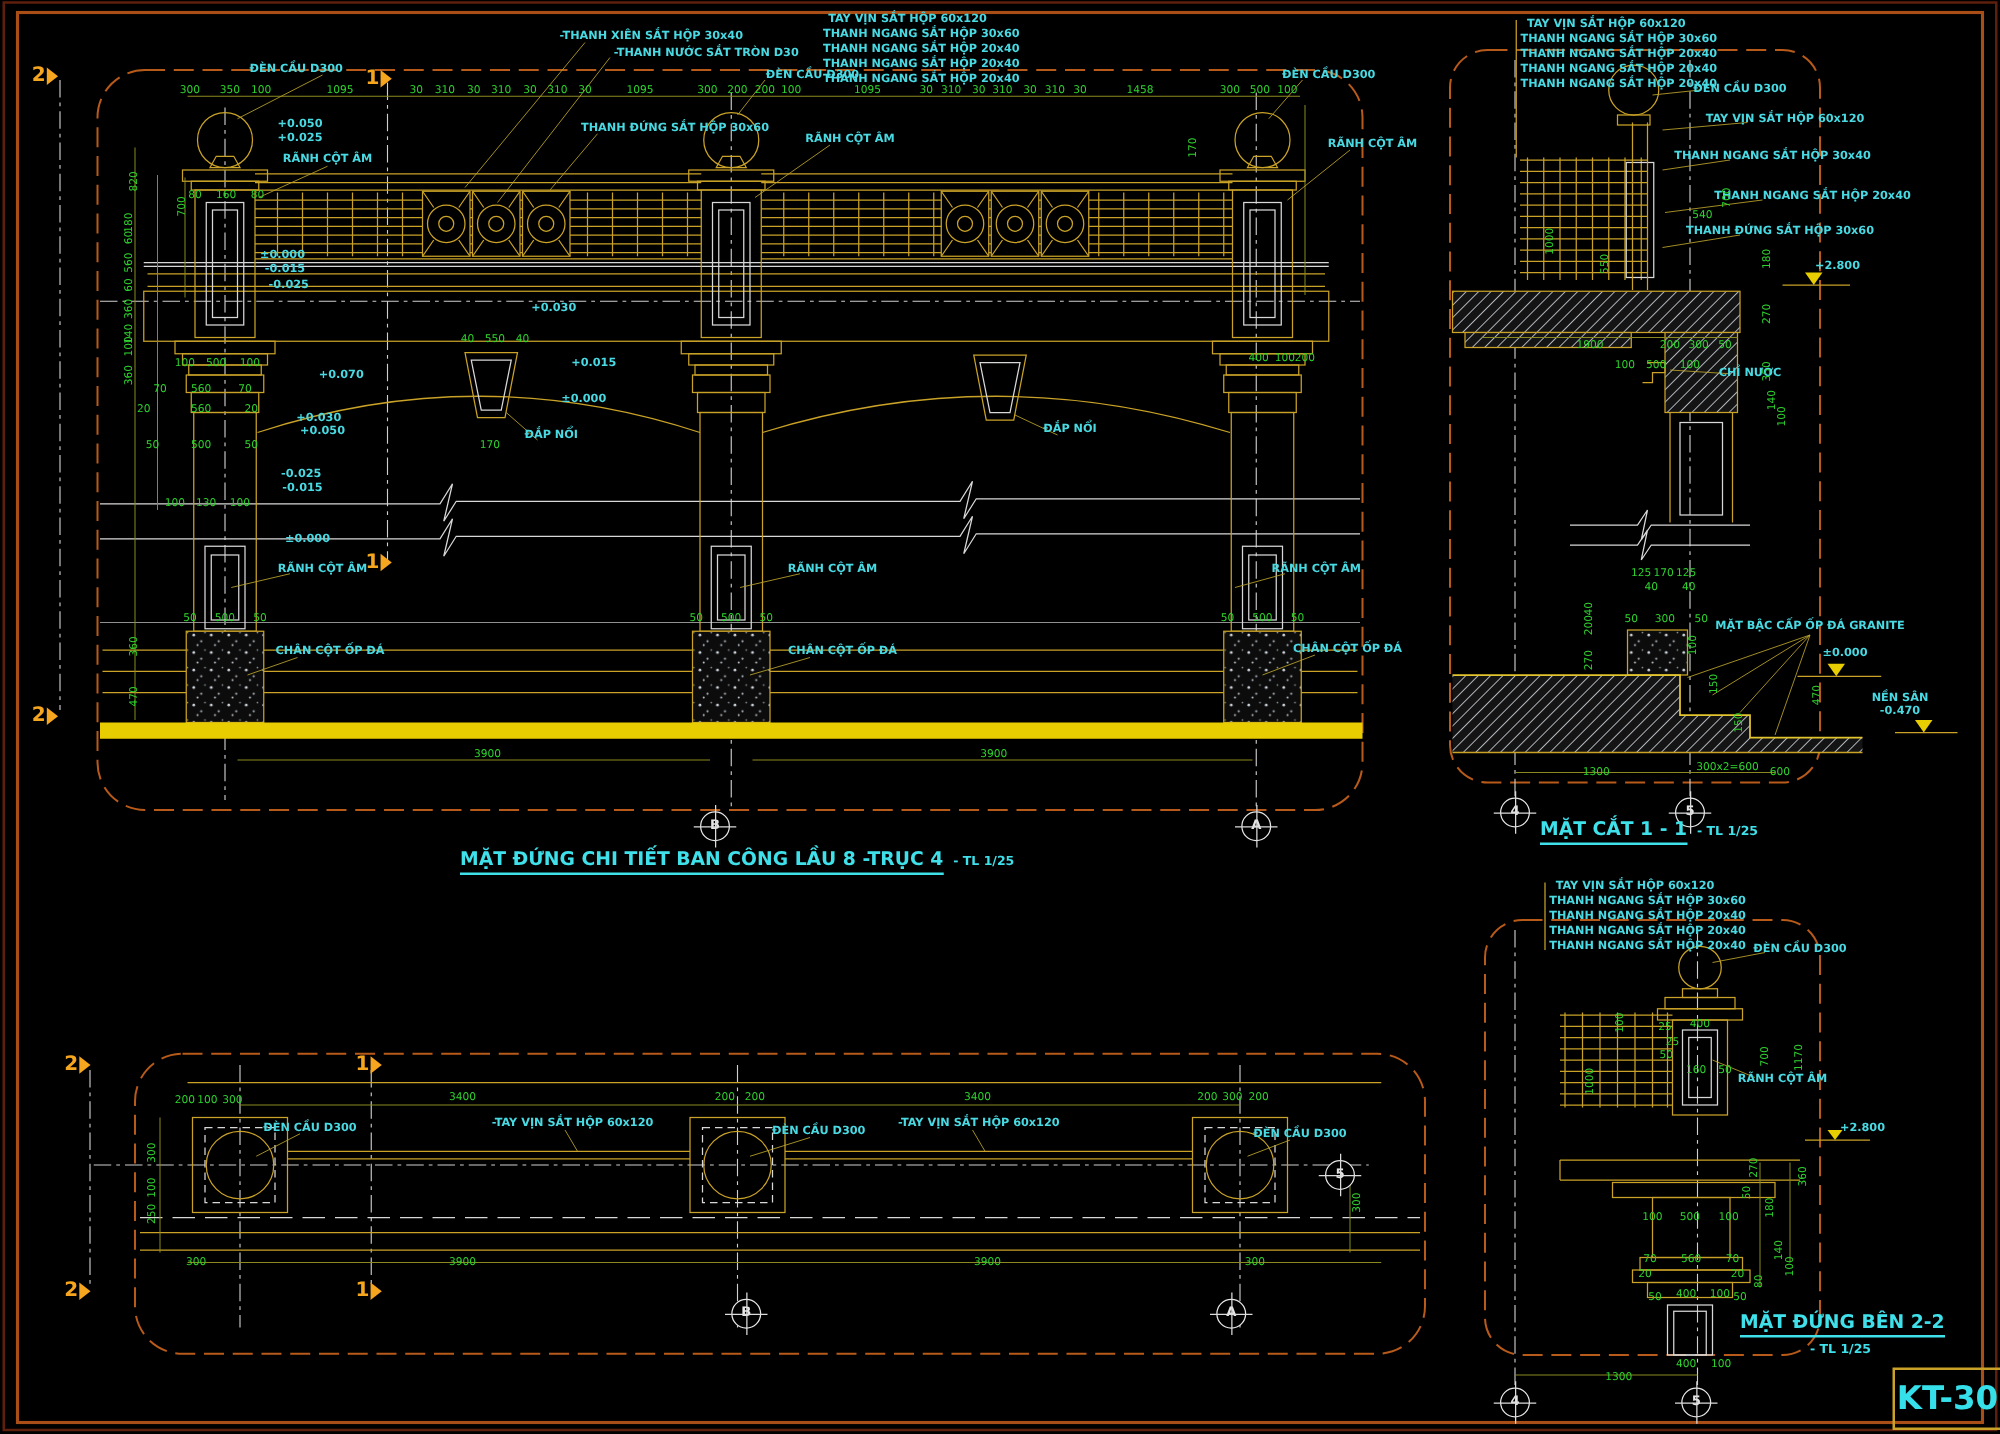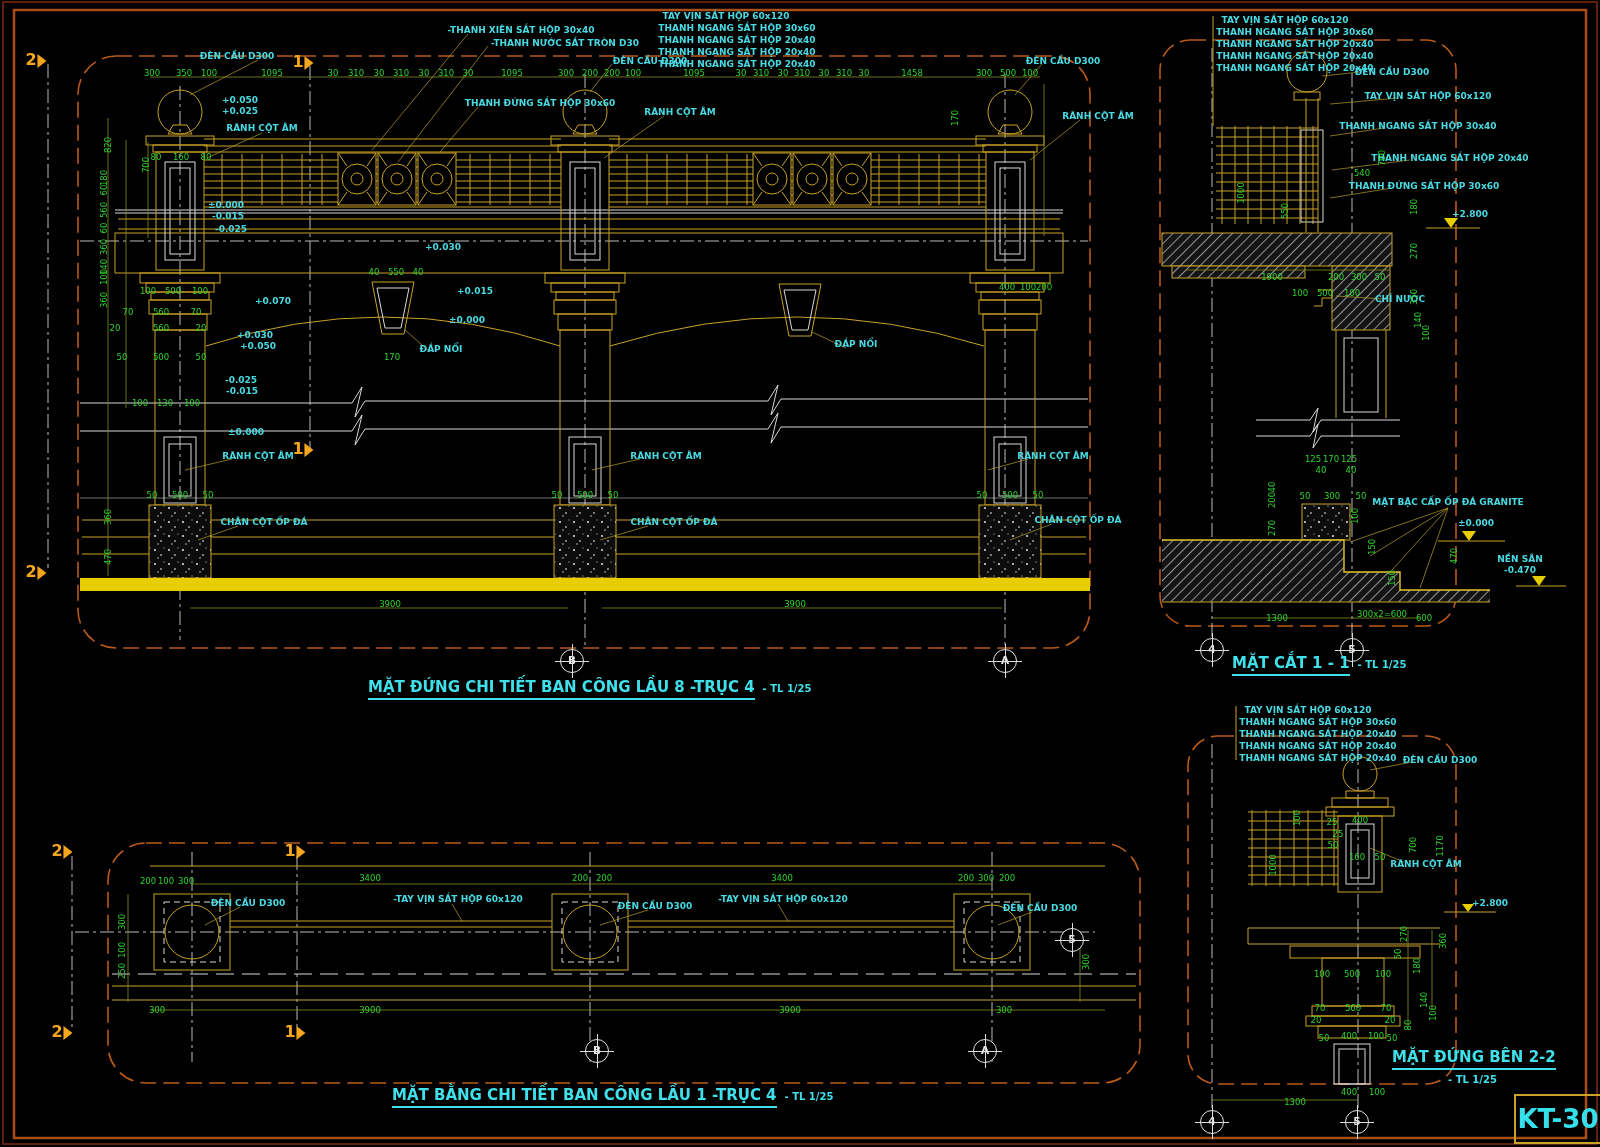--- a/index.html
+++ b/index.html
@@ -469,23 +469,20 @@
       <span class="lbl dv" style="left: 1433px; top: 1013px;">100</span>
       <span class="lbl dv" style="left: 1398px; top: 954px;">50</span>
       <span class="lbl dv" style="left: 1408px; top: 1025px;">80</span>
       <span class="lbl bub" style="left: 1212px; top: 1122px;">4</span>
       <span class="lbl bub" style="left: 1357px; top: 1122px;">5</span>
     </div>
 
   <div class="vtitle" style="left:368px;top:678px;">
     <span class="t">MẶT ĐỨNG  CHI TIẾT BAN CÔNG LẦU 8 -TRỤC 4</span><span class="vscale">- TL 1/25</span>
   </div>
-  <div class="vtitle" style="left:392px;top:1086px;">
-    <span class="t">MẶT BẰNG  CHI TIẾT BAN CÔNG LẦU 1 -TRỤC 4</span><span class="vscale">- TL 1/25</span>
-  </div>
   <div class="vtitle" style="left:1232px;top:654px;">
     <span class="t">MẶT CẮT 1 - 1</span><span class="vscale">- TL 1/25</span>
   </div>
   <div class="vtitle" style="left:1392px;top:1048px;">
     <span class="t">MẶT ĐỨNG BÊN 2-2</span>
   </div>
   <div class="vscale2" style="left:1448px;top:1074px;">- TL 1/25</div>
 
   <div class="ktbox">
     <span>KT-30</span>

